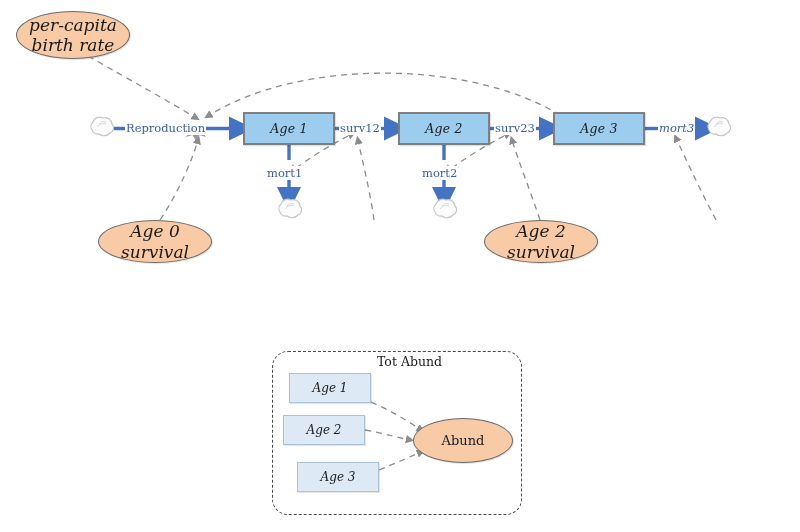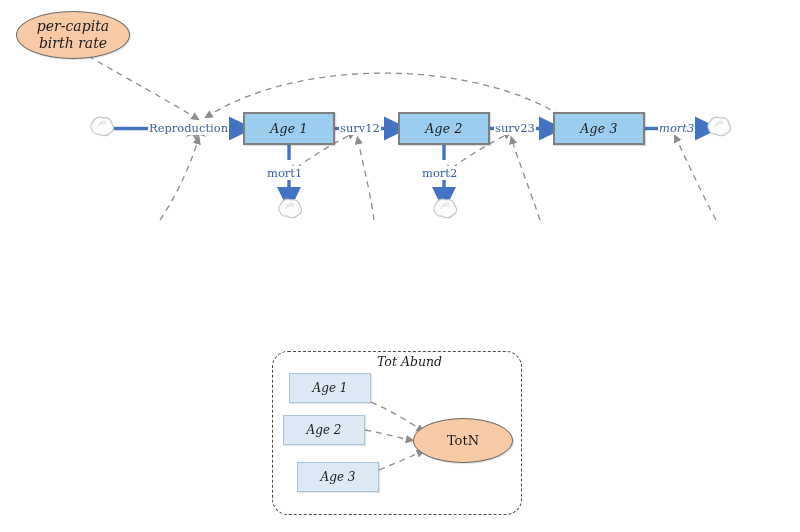--- a/index.html
+++ b/index.html
@@ -66,21 +66,21 @@
     background: #F8CBA6;
     border: 1.6px solid #6b6b6b;
     border-radius: 50%;
     display: flex;
     align-items: center;
     justify-content: center;
     text-align: center;
     color: #1a1a1a;
     font-family: "DejaVu Serif", serif;
     font-style: italic;
-    font-size: 14px;
+    font-size: 17px;
     line-height: 1.18;
     padding: 0 4px;
     box-shadow: 1px 1px 1px rgba(0,0,0,0.12);
   }
   .conv.upright {
     font-style: normal;
     font-size: 13px;
   }
 
   
@@ -99,21 +99,20 @@
     position: absolute;
     box-sizing: border-box;
     border: 1.7px dashed #4a4a4a;
     border-radius: 16px;
     background: transparent;
   }
   .group-title {
     position: absolute;
     color: #1a1a1a;
     font-family: "DejaVu Serif", serif;
-    font-style: italic;
     font-size: 12.5px;
     background: #ffffff;
     padding: 0 5px;
     white-space: nowrap;
   }
 </style>
 </head>
 <body>
 
 <div id="canvas">
@@ -203,41 +202,47 @@
   <div class="stock" style="left:243px; top:112px; width:92px; height:33px;">
     <span>Age 1</span>
   </div>
   <div class="stock" style="left:398px; top:112px; width:92px; height:33px;">
     <span>Age 2</span>
   </div>
   <div class="stock" style="left:553px; top:112px; width:92px; height:33px;">
     <span>Age 3</span>
   </div>
 
-  <div class="flow-label" style="left:148px; top:121px;">Reproduction</div>
+  <div class="flow-label" style="left:125px; top:121px;">Reproduction</div>
   <div class="flow-label" style="left:339px; top:121px;">surv12</div>
   <div class="flow-label" style="left:494px; top:121px;">surv23</div>
   <div class="flow-label" style="left:266px; top:166px;">mort1</div>
   <div class="flow-label" style="left:421px; top:166px;">mort2</div>
   <div class="flow-label" style="left:658px; top:121px;font-style:italic;">mort3</div>
 
   <div class="conv" style="left:16px; top:11px; width:114px; height:48px;">
     <span>per-capita birth rate</span>
   </div>
+  <div class="conv" style="left:98px; top:220px; width:114px; height:43px;">
+    <span>Age 0 survival</span>
+  </div>
+  <div class="conv" style="left:484px; top:220px; width:114px; height:43px;">
+    <span>Age 2 survival</span>
+  </div>
 
   <div class="group-frame" style="left:272px; top:351px; width:250px; height:164px;"></div>
   <div class="group-title" style="left:372px; top:354px;">Tot Abund</div>
 
   <div class="ghost-stock" style="left:289px; top:373px; width:82px; height:30px;">
     <span>Age 1</span>
   </div>
   <div class="ghost-stock" style="left:283px; top:415px; width:82px; height:30px;">
     <span>Age 2</span>
   </div>
   <div class="ghost-stock" style="left:297px; top:462px; width:82px; height:30px;">
     <span>Age 3</span>
   </div>
 
   <div class="conv upright" style="left:413px; top:418px; width:100px; height:45px;">
-    <span>TotN</span>
+    <span>Abund</span>
   </div>
 
 </div>
 
 </body></html>

